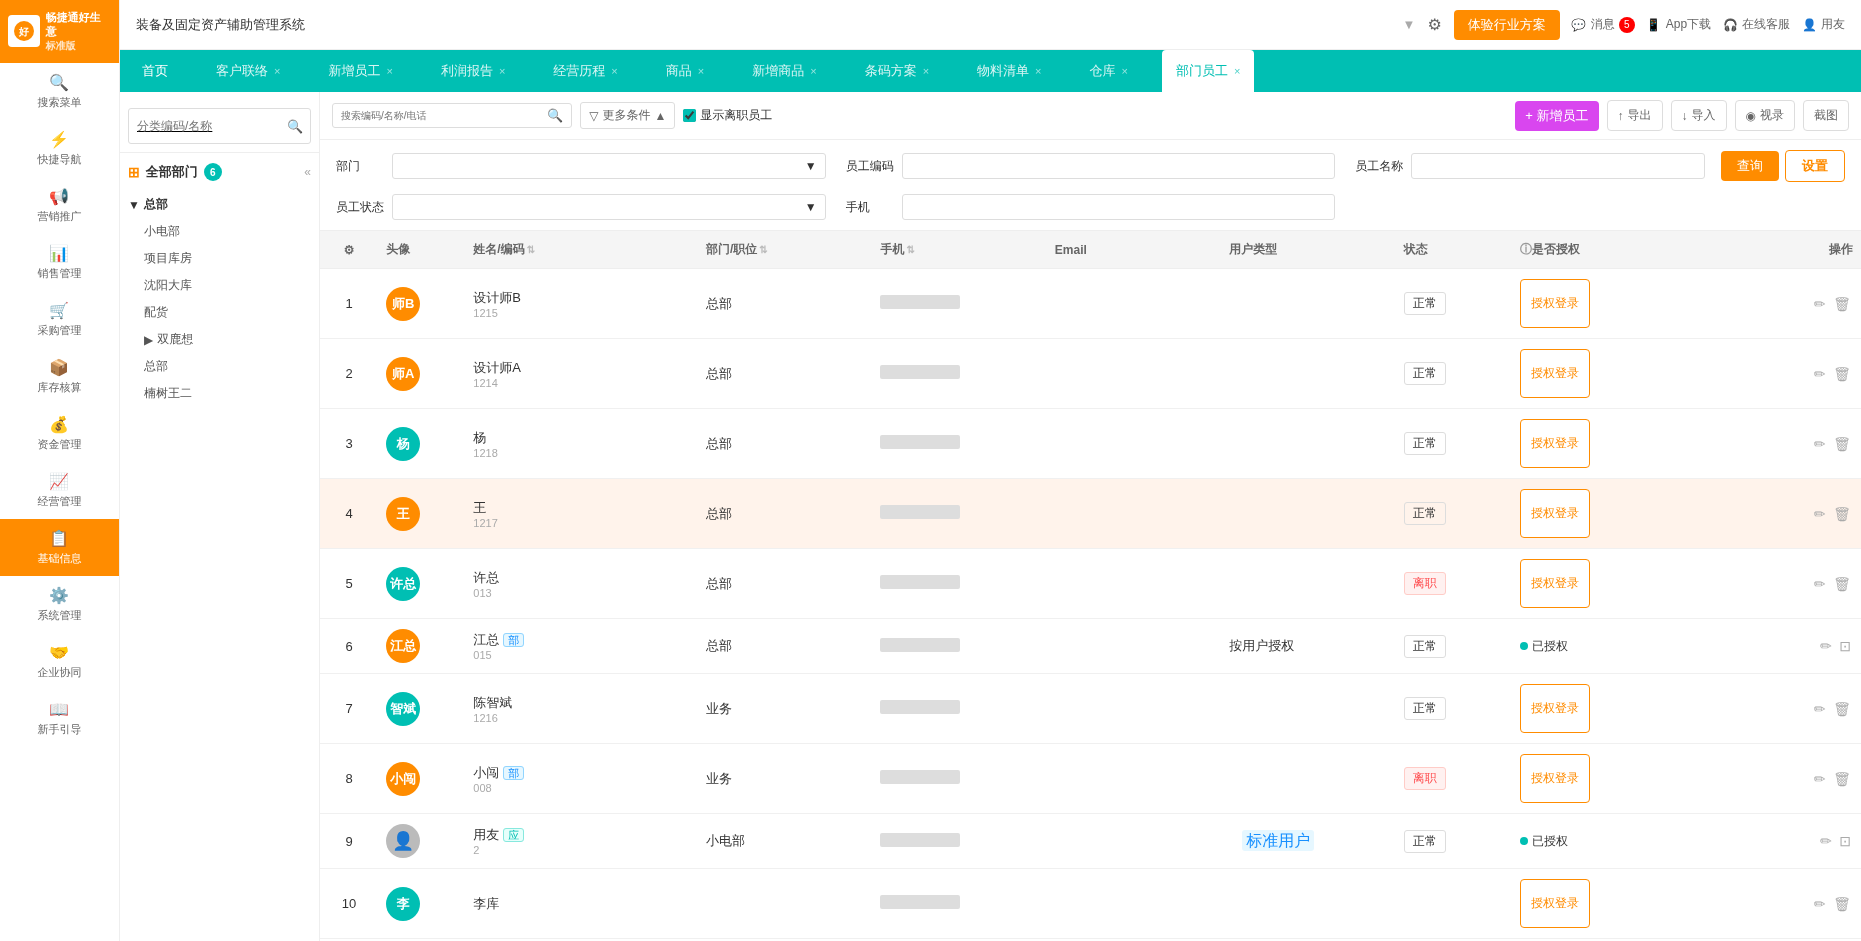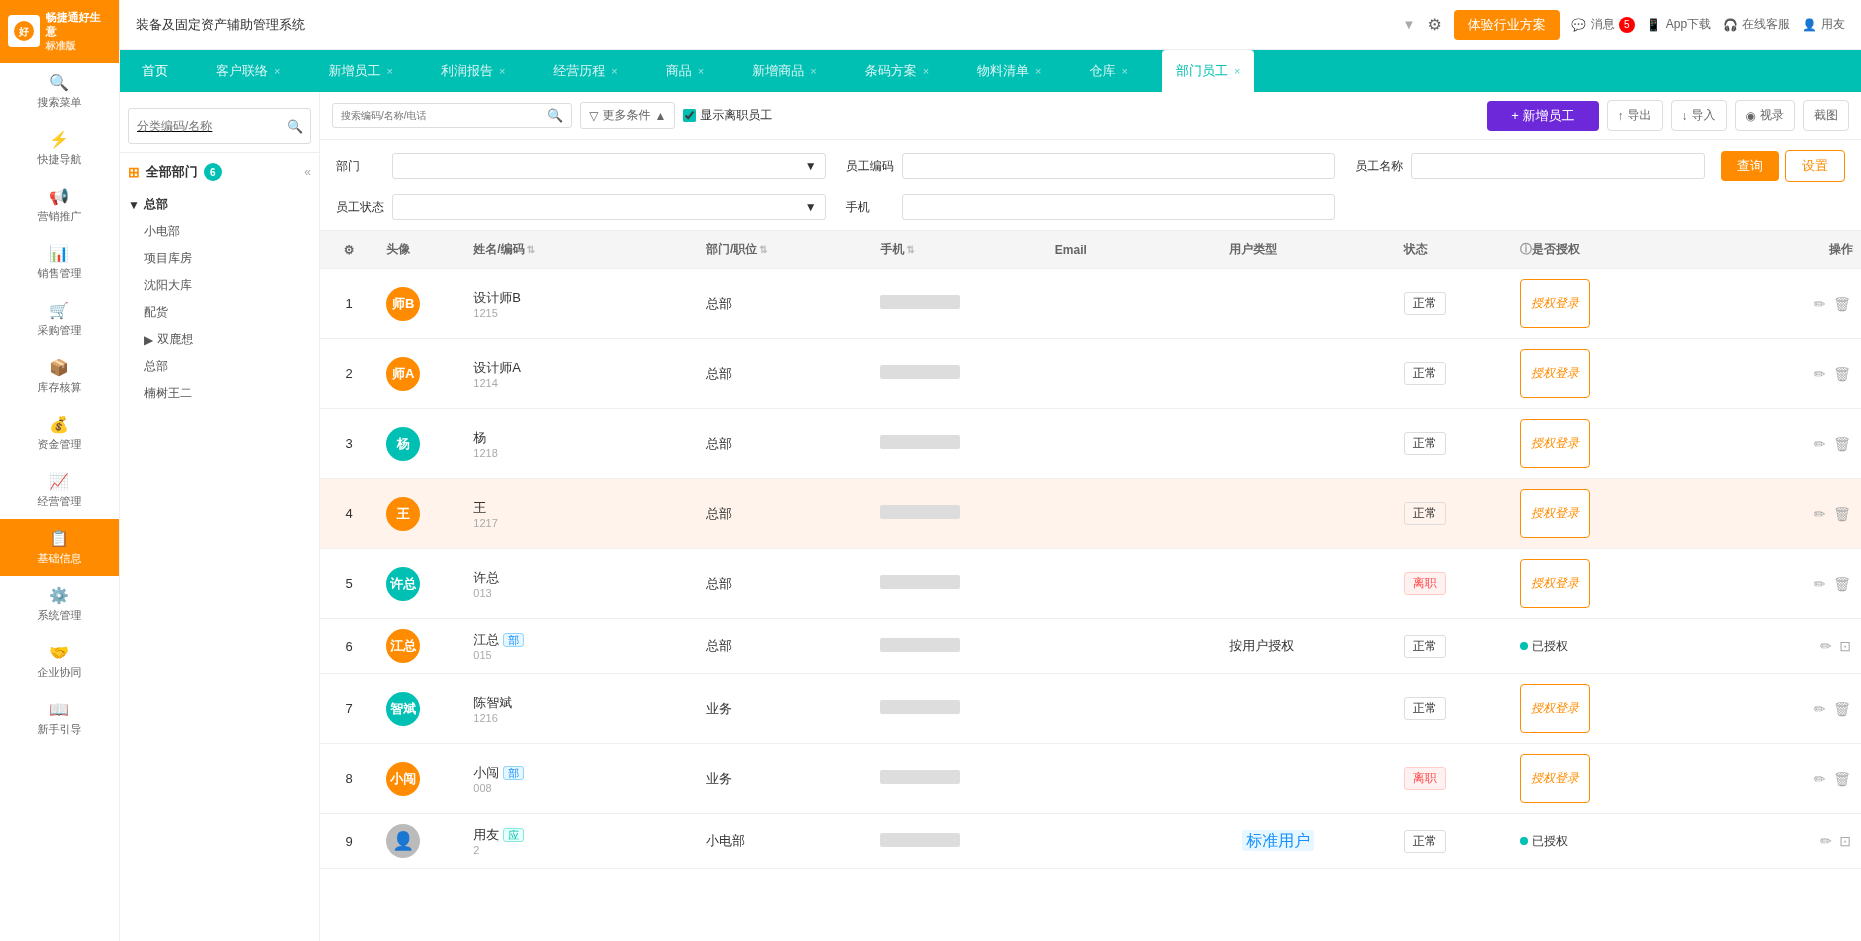--- a/index.html
+++ b/index.html
@@ -54,48 +54,48 @@
     
     .right-panel { flex: 1; display: flex; flex-direction: column; overflow: hidden; }
 
     
     .toolbar { background: #fff; padding: 8px 12px; display: flex; align-items: center; gap: 8px; border-bottom: 1px solid #eee; }
     .toolbar-search { display: flex; align-items: center; border: 1px solid #ddd; border-radius: 3px; padding: 4px 8px; gap: 6px; }
     .toolbar-search input { border: none; outline: none; font-size: 13px; width: 200px; }
     .toolbar-filter { display: flex; align-items: center; gap: 4px; color: #666; font-size: 12px; cursor: pointer; padding: 4px 8px; border: 1px solid #ddd; border-radius: 3px; }
     .toolbar-checkbox-label { display: flex; align-items: center; gap: 4px; font-size: 12px; color: #333; cursor: pointer; }
     .toolbar-right { margin-left: auto; display: flex; align-items: center; gap: 8px; }
-    .btn-add { background: #6d28d9; color: #fff; border: none; border-radius: 4px; padding: 6px 24px; font-size: 13px; cursor: pointer; }
+    .btn-add { background: #d946ef; color: #fff; border: none; border-radius: 4px; padding: 6px 10px; font-size: 13px; cursor: pointer; }
     .btn-outline { background: #fff; color: #666; border: 1px solid #ddd; border-radius: 4px; padding: 6px 10px; font-size: 12px; cursor: pointer; display: flex; align-items: center; gap: 4px; }
 
     
     .filter-form { background: #fff; padding: 10px 16px; border-bottom: 1px solid #eee; display: grid; grid-template-columns: 1fr 1fr 1fr; gap: 12px 20px; }
     .filter-row { display: flex; align-items: center; gap: 8px; }
     .filter-label { font-size: 12px; color: #333; white-space: nowrap; min-width: 48px; }
     .filter-input { flex: 1; border: 1px solid #ddd; border-radius: 3px; padding: 5px 8px; font-size: 12px; }
     .filter-select { flex: 1; border: 1px solid #ddd; border-radius: 3px; padding: 5px 8px; font-size: 12px; background: #fff; display: flex; align-items: center; justify-content: space-between; cursor: pointer; }
     .filter-actions { display: flex; align-items: center; gap: 6px; justify-content: flex-end; }
     .btn-search { background: #ff8c00; color: #fff; border: none; border-radius: 4px; padding: 6px 16px; font-size: 13px; cursor: pointer; }
-    .btn-set { background: #fff; color: #ff8c00; border: 1px solid #ff8c00; border-radius: 4px; padding: 6px 16px; font-size: 13px; cursor: pointer; }
+    .btn-set { background: #fff; color: #ff8c00; border: 1px solid #ff8c00; border-radius: 4px; padding: 6px 16px; font-size: 13px; cursor: pointer; font-weight: bold; }
 
     
     .table-container { flex: 1; overflow-y: auto; background: #fff; }
     table { width: 100%; border-collapse: collapse; }
     thead th { background: #f5f5f5; padding: 10px 8px; text-align: left; font-size: 12px; color: #666; border-bottom: 1px solid #eee; white-space: nowrap; }
     tbody tr { border-bottom: 1px solid #f0f0f0; }
     tbody tr.highlighted { background: #fff3eb; }
     tbody td { padding: 10px 8px; font-size: 13px; color: #333; }
     .td-center { text-align: center; }
     .avatar { width: 34px; height: 34px; border-radius: 50%; display: flex; align-items: center; justify-content: center; color: #fff; font-size: 13px; font-weight: bold; }
     .avatar-orange { background: #ff8c00; }
     .avatar-teal { background: #00bfb3; }
     .avatar-gray { background: #bbb; }
     .status-badge { border: 1px solid #ddd; border-radius: 3px; padding: 2px 8px; font-size: 12px; color: #333; display: inline-block; }
     .status-badge.resigned { color: #ff4d4f; border-color: #ffccc7; background: #fff1f0; }
-    .btn-auth { border: 1px solid #ff8c00; color: #ff8c00; background: #fff; border-radius: 4px; padding: 15px 10px; font-size: 12px; cursor: pointer; font-style: italic; }
+    .btn-auth { border: 1px solid #ff8c00; color: #ff8c00; background: #fff; border-radius: 4px; padding: 15px 10px; font-size: 12px; cursor: pointer; }
     .auth-granted { color: #333; font-size: 12px; display: flex; align-items: center; gap: 4px; }
     .auth-dot { width: 8px; height: 8px; border-radius: 50%; background: #00bfb3; display: inline-block; }
     .action-btn { background: none; border: none; cursor: pointer; color: #aaa; font-size: 14px; padding: 2px; }
     .phone-blur { width: 80px; height: 14px; background: #ddd; border-radius: 2px; display: inline-block; }
     .tag-blue { background: #e6f7ff; color: #1890ff; border: 1px solid #91d5ff; border-radius: 3px; padding: 0 4px; font-size: 11px; margin-left: 4px; }
     .tag-teal { background: #e6fffb; color: #00bfb3; border: 1px solid #87e8de; border-radius: 3px; padding: 0 4px; font-size: 11px; margin-left: 4px; }
     .user-type-tag { background: #e6f7ff; color: #1890ff; border-radius: 3px; padding: 2px 4px; font-size: 16px; margin-left: 13px; }
 
     
     .pagination { background: #fff; border-top: 1px solid #eee; padding: 10px 16px; display: flex; align-items: center; gap: 8px; font-size: 12px; color: #666; }
@@ -597,20 +597,39 @@
                   <span class="auth-dot"></span>
                   <span>已授权</span>
                 </div>
               </td>
               <td style="text-align:right;">
                 <button class="action-btn">✏</button>
                 <button class="action-btn">⊡</button>
               </td>
             </tr>
 
+            <tr>
+              <td class="td-center">10</td>
+              <td>
+                <div class="avatar avatar-teal">李</div>
+              </td>
+              <td>
+                <div>李库</div>
+              </td>
+              <td></td>
+              <td><span class="phone-blur"></span></td>
+              <td></td>
+              <td></td>
+              <td></td>
+              <td><button class="btn-auth">授权登录</button></td>
+              <td style="text-align:right;">
+                <button class="action-btn">✏</button>
+                <button class="action-btn">🗑</button>
+              </td>
+            </tr>
 
           </tbody>
         </table>
       </div>
 
 
     </div>
   </div>
 </div>
 

